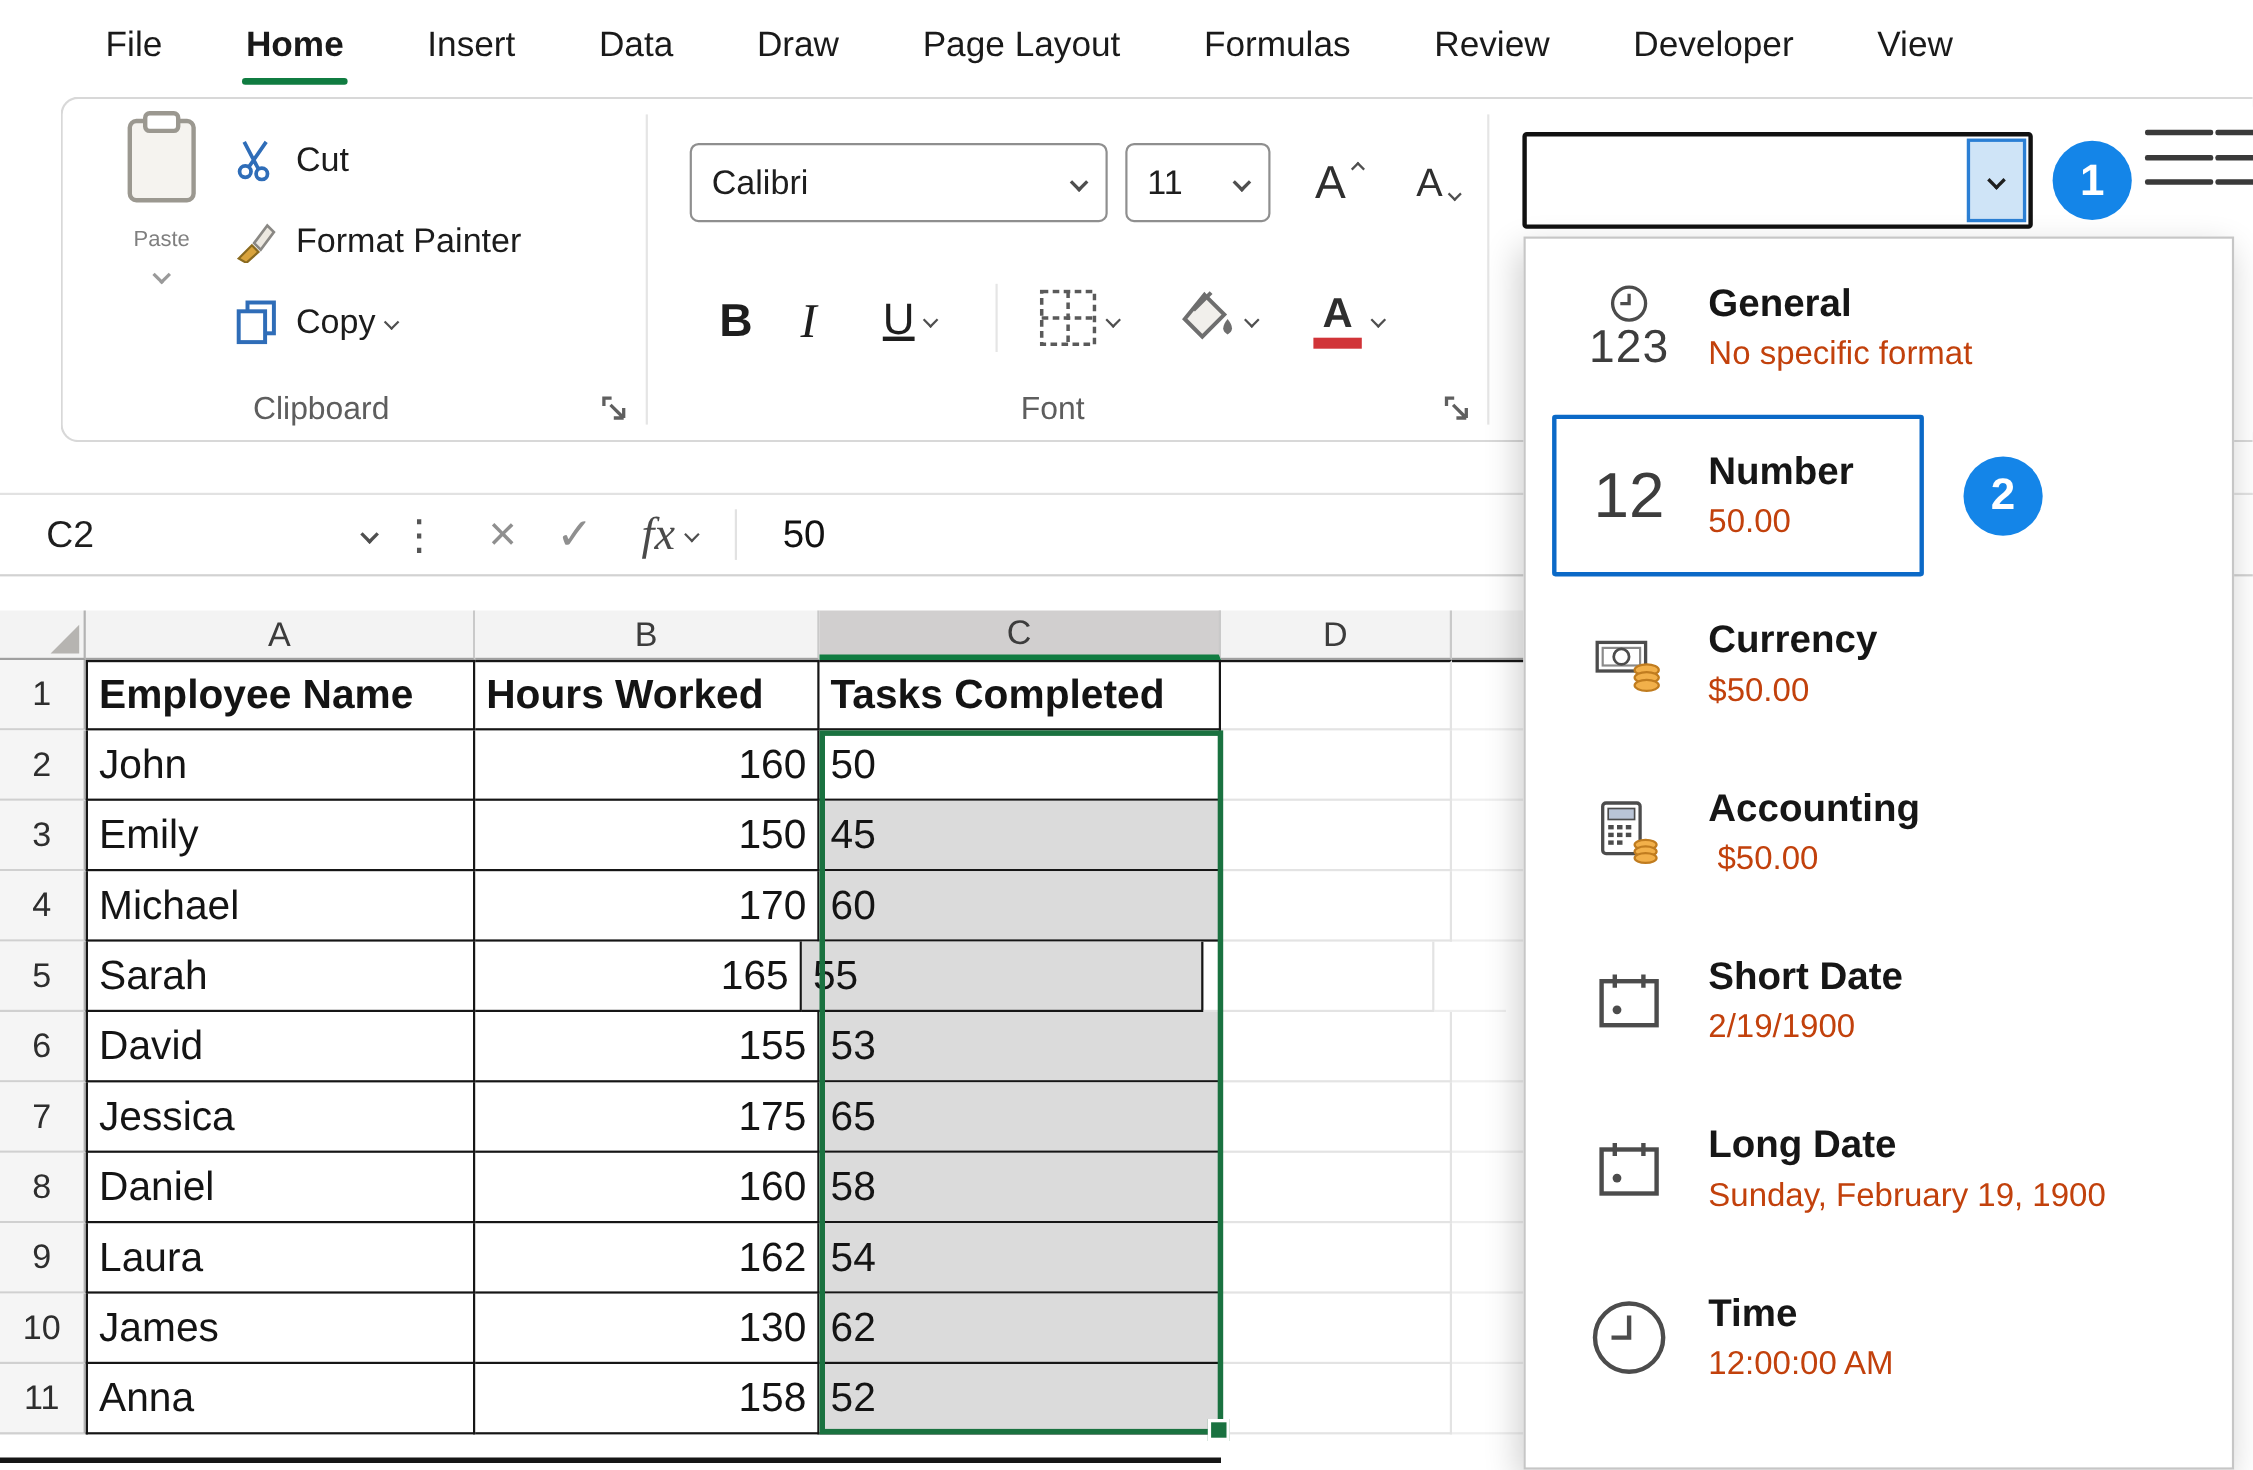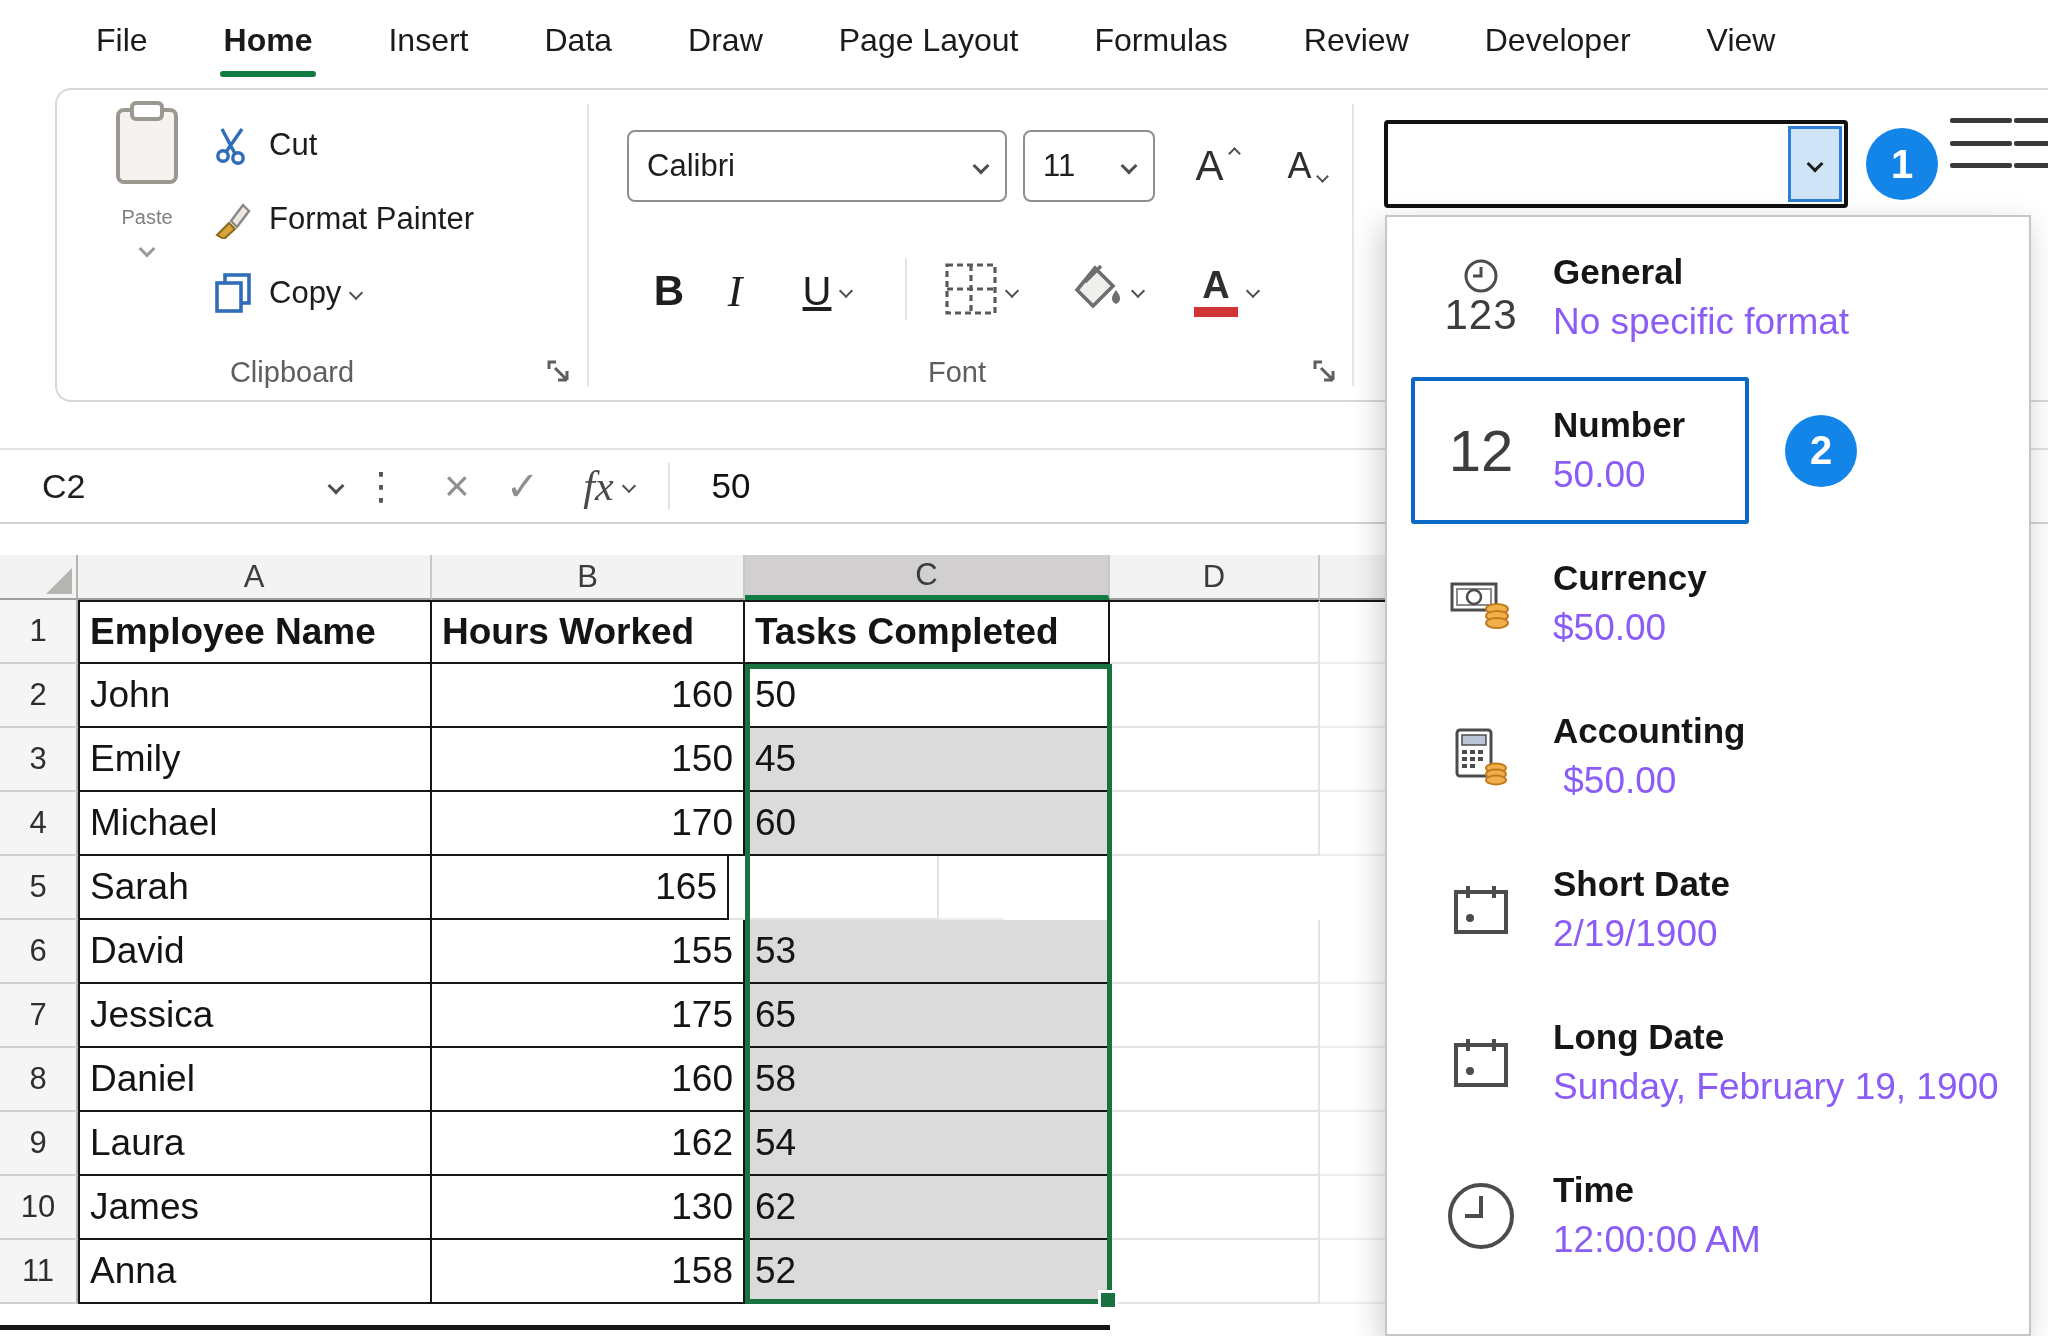--- a/index.html
+++ b/index.html
@@ -96,21 +96,21 @@
 
   
   #format-dropdown{position:absolute;left:1385px;top:215px;width:646px;height:1121px;background:#fff;
     border:2px solid #c6c6c6;box-shadow:-4px 10px 30px rgba(0,0,0,.2);z-index:50;padding-top:4px}
   .fmt-item{position:relative;height:153px;display:flex;align-items:center;padding-left:36px;cursor:pointer}
   .fmt-inner{display:flex;align-items:center;height:147px;border:4px solid transparent;border-radius:3px;margin-left:-12px;padding:0 14px 0 8px}
   .fmt-item.selected .fmt-inner{border-color:#0b69c7;width:338px}
   .fmt-icon{width:116px;display:flex;align-items:center;justify-content:center;flex-shrink:0}
   .fmt-text{margin-left:14px}
   .fmt-label{font-size:35px;font-weight:700;color:#161616}
-  .fmt-example{font-size:37px;color:#8b5cf6;margin-top:9px;white-space:pre}
+  .fmt-example{font-size:30px;color:#c2410c;margin-top:9px;white-space:pre}
   .fmt-item .badge{left:398px;top:50%;transform:translateY(-50%)}
   .gen-icon{display:flex;flex-direction:column;align-items:center}
   .gen-123{font-size:42px;color:#3d3d3d;margin-top:-4px;letter-spacing:1px}
   .num-icon{font-size:58px;color:#3d3d3d}
 </style>
 </head>
 <body>
 
 <div id="app">
 
@@ -324,20 +324,21 @@
           <div class="cell name" style="width: 354px;">Michael</div>
           <div class="cell hours" style="width: 313px;">170</div>
           <div class="cell tasks sel" style="width: 365px;">60</div>
           <div class="cell dcol" style="width: 210px;"></div>
           <div class="cell fillc" style="width: 65px;"></div>
         </div>
         <div class="g-row">
           <div class="row-h">5</div>
           <div class="cell name" style="width: 354px;">Sarah</div>
           <div class="cell hours" style="width: 297px;">165</div>
+          <div class="cell tasks sel" style="width: 365px;">55</div>
           <div class="cell dcol" style="width: 210px;"></div>
           <div class="cell fillc" style="width: 65px;"></div>
         </div>
         <div class="g-row">
           <div class="row-h">6</div>
           <div class="cell name" style="width: 354px;">David</div>
           <div class="cell hours" style="width: 313px; padding-left: 28px;">155</div>
           <div class="cell tasks sel" style="width: 365px;">53</div>
           <div class="cell dcol" style="width: 210px;"></div>
           <div class="cell fillc" style="width: 65px;"></div>

